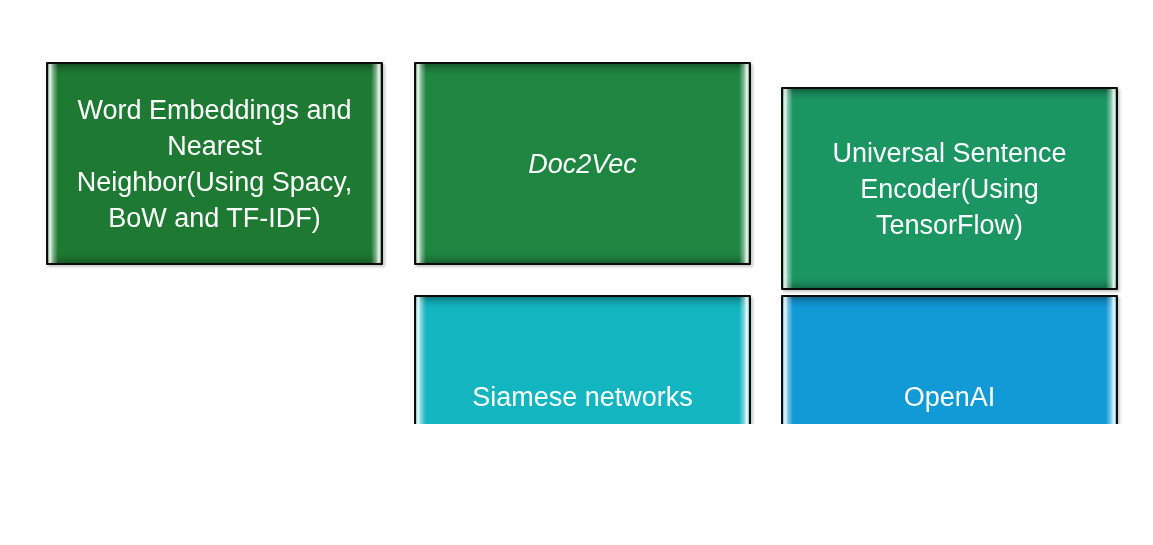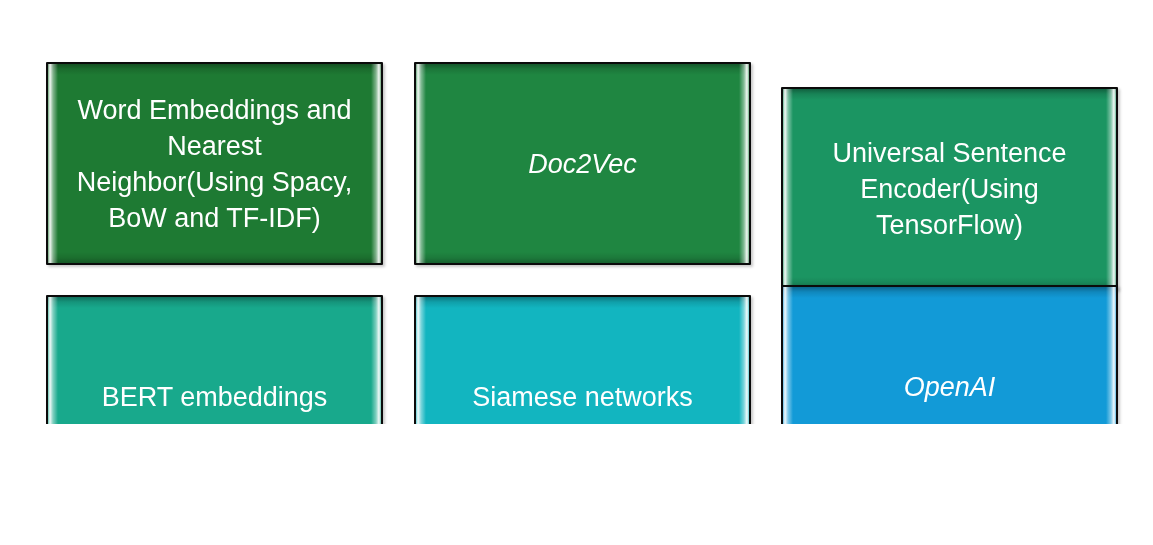--- a/index.html
+++ b/index.html
@@ -48,21 +48,21 @@
     text-align: center;
     white-space: pre-line;
     padding: 0 6px;
   }
   
   .r0c0 { left: 46px;  top: 62px;  }
   .r0c1 { left: 414px; top: 62px;  }
   .r0c2 { left: 781px; top: 62px; margin-top: 25px;  }
   .r1c0 { left: 46px;  top: 295px; }
   .r1c1 { left: 414px; top: 295px; }
-  .r1c2 { left: 781px; top: 285px; font-style: italic; }
+  .r1c2 { left: 781px; top: 295px; }
 </style>
 </head>
 <body>
 
 <div class="canvas">
 
   <div class="node r0c0" style="background-color: rgb(30, 122, 51);">
     <span class="label">Word Embeddings and
 Nearest
 Neighbor(Using Spacy,
@@ -72,23 +72,20 @@
   <div class="node r0c1" style="background-color: rgb(31, 134, 65); font-style: italic;">
     <span class="label">Doc2Vec</span>
   </div>
 
   <div class="node r0c2" style="background-color: rgb(27, 149, 98);">
     <span class="label">Universal Sentence
 Encoder(Using
 TensorFlow)</span>
   </div>
 
-  <div class="node r1c0" style="background-color: rgb(24, 169, 140);">
-    <span class="label">BERT embeddings</span>
-  </div>
 
   <div class="node r1c1" style="background-color: rgb(18, 181, 192); justify-content: center;">
     <span class="label">Siamese networks</span>
   </div>
 
   <div class="node r1c2" style="background-color: rgb(18, 154, 215);">
     <span class="label">OpenAI</span>
   </div>
 
 </div>

